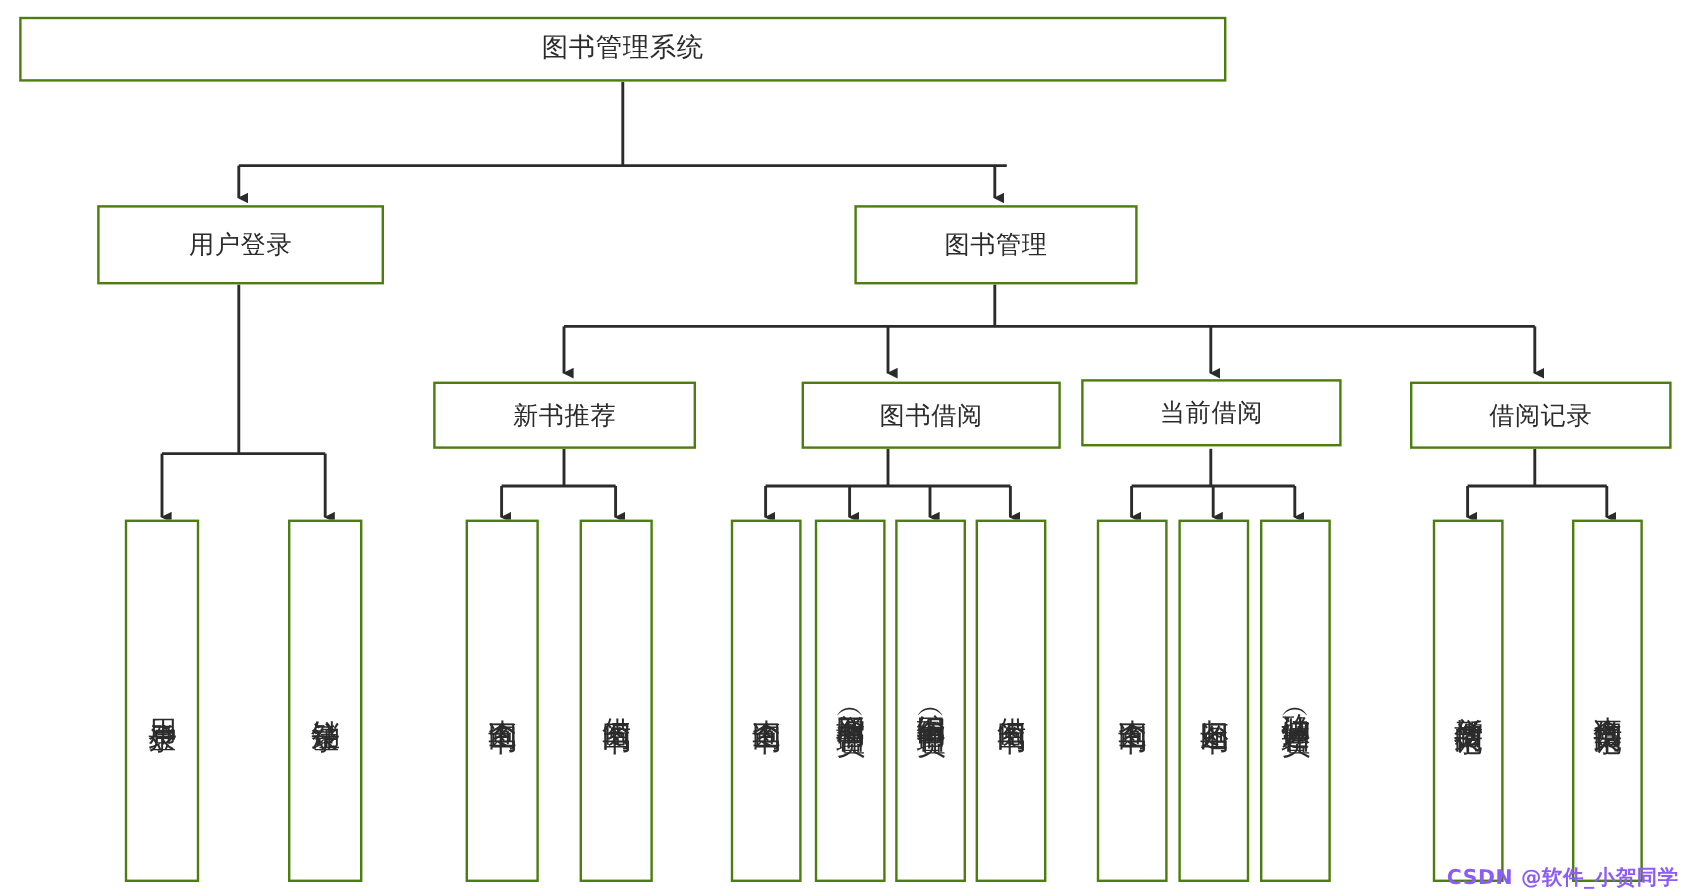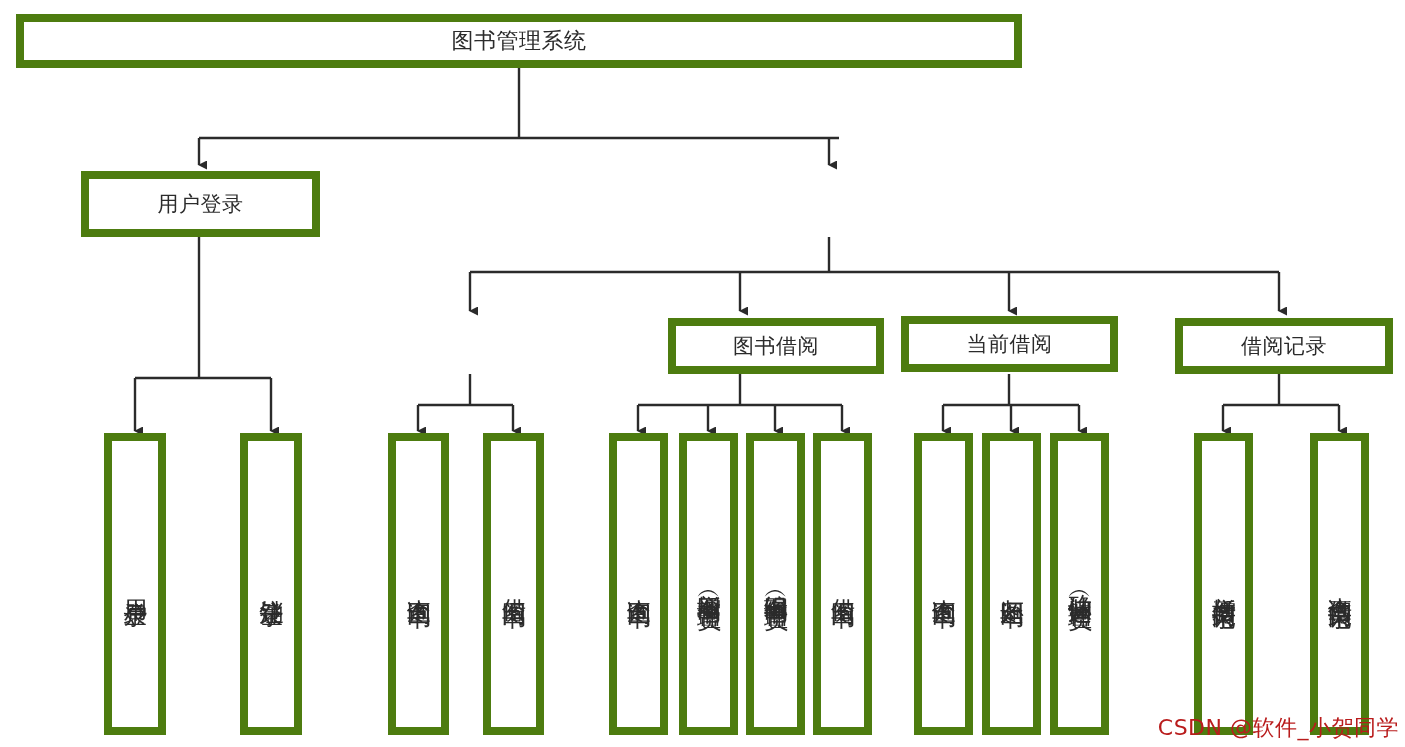--- a/index.html
+++ b/index.html
@@ -9,21 +9,21 @@
     font-family:"DejaVu Sans","Liberation Sans",sans-serif;
     overflow:hidden;
     position:relative;
   }
   #canvas{position:absolute;left:0;top:0;width:1405px;height:747px;}
   svg.links{position:absolute;left:0;top:0;width:1405px;height:747px;pointer-events:none;}
   .node{
     position:absolute;
     box-sizing:border-box;
     background:#ffffff;
-    border:8px solid #4d7c0f;
+    border:2px solid #4d7c0f;
     display:flex;
     align-items:center;
     justify-content:center;
     color:#2b2b2b;
   }
   .node .lbl{
     display:block;
     text-align:center;
     line-height:1.18;
     letter-spacing:0.5px;
@@ -38,24 +38,25 @@
     text-orientation:upright;
     font-size:24px;
     line-height:1.04;
     letter-spacing:2px;
     max-height:286px;
     white-space:normal;
   }
   .watermark{
     position:absolute;
     right:6px;bottom:4px;
-    font-size:22px;
-    color:#b91c1c;
+    font-size:17px;
+    color:#8b5cf6;
     letter-spacing:0.5px;
     white-space:nowrap;
+    font-weight:bold;
   }
 </style>
 </head>
 <body>
 
 <div id="canvas">
 
   <svg class="links" viewBox="0 0 1405 747">
     <defs>
       <marker id="arrow" markerWidth="9" markerHeight="9" refX="4.5" refY="8" orient="auto" markerUnits="userSpaceOnUse">
@@ -106,21 +107,27 @@
     </g>
   </svg>
 
   <div class="node h-node root" style="left:16px;top:14px;width:1006px;height:54px;">
     <span class="lbl">图书管理系统</span>
   </div>
 
   <div class="node h-node" style="left:81px;top:171px;width:239px;height:66px;">
     <span class="lbl">用户登录</span>
   </div>
+  <div class="node h-node" style="left:712px;top:171px;width:236px;height:66px;">
+    <span class="lbl">图书管理</span>
+  </div>
 
+  <div class="node h-node" style="left:361px;top:318px;width:219px;height:56px;">
+    <span class="lbl">新书推荐</span>
+  </div>
   <div class="node h-node" style="left:668px;top:318px;width:216px;height:56px;">
     <span class="lbl">图书借阅</span>
   </div>
   <div class="node h-node" style="left:901px;top:316px;width:217px;height:56px;">
     <span class="lbl">当前借阅</span>
   </div>
   <div class="node h-node" style="left:1175px;top:318px;width:218px;height:56px;">
     <span class="lbl">借阅记录</span>
   </div>
 

